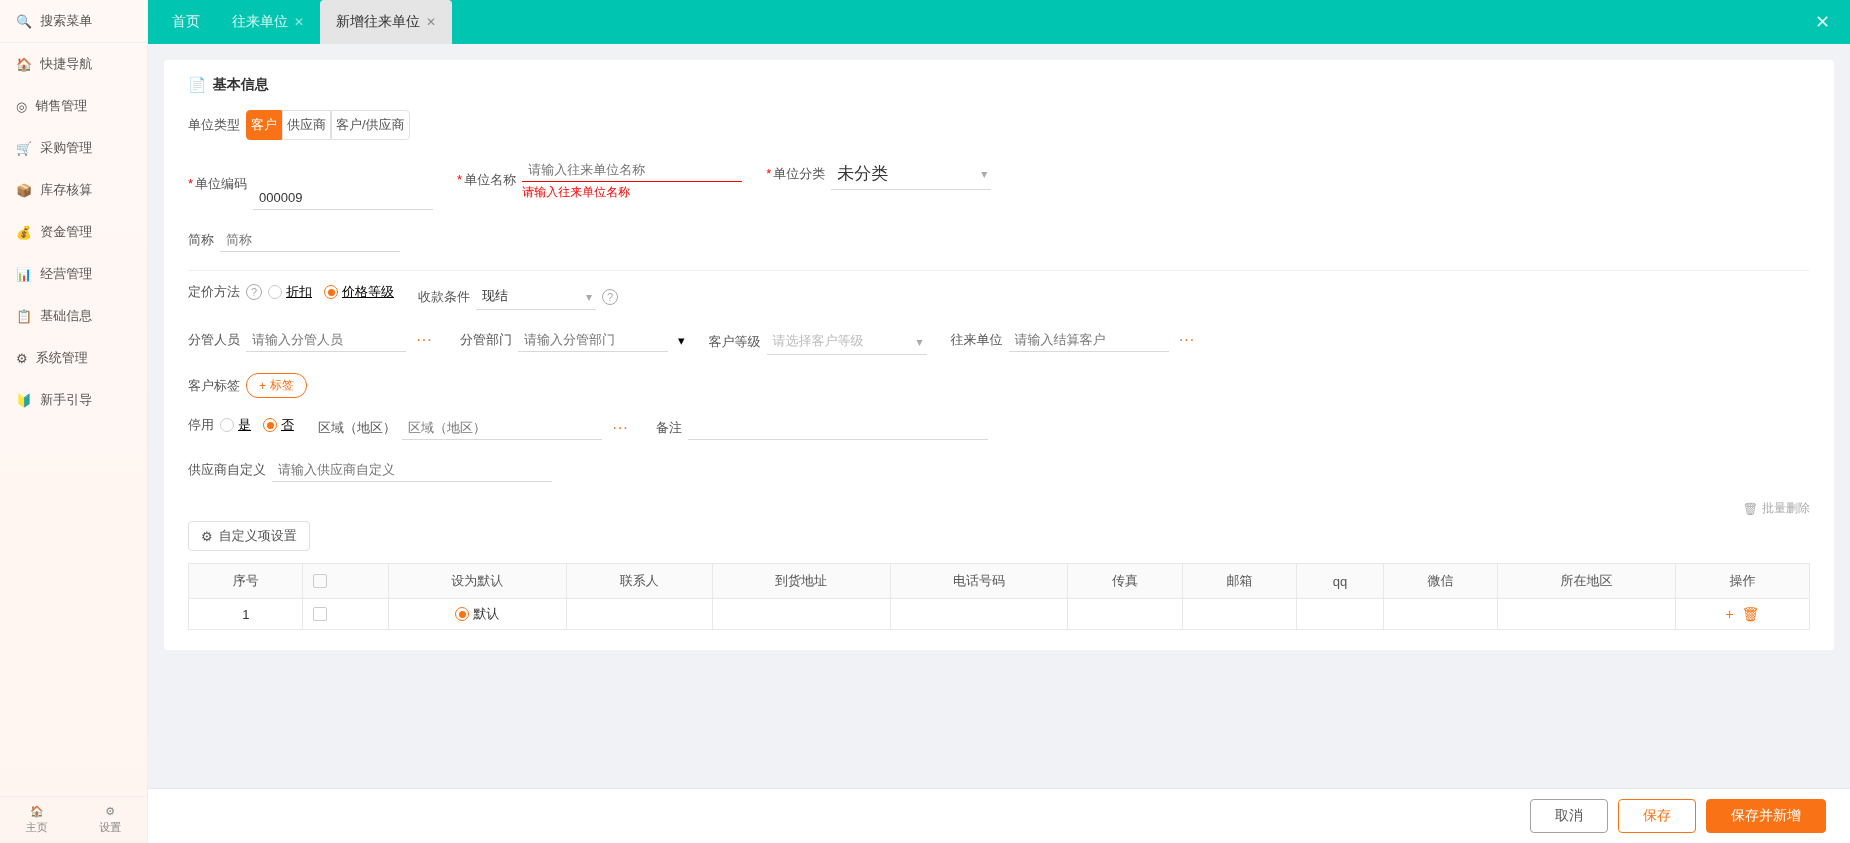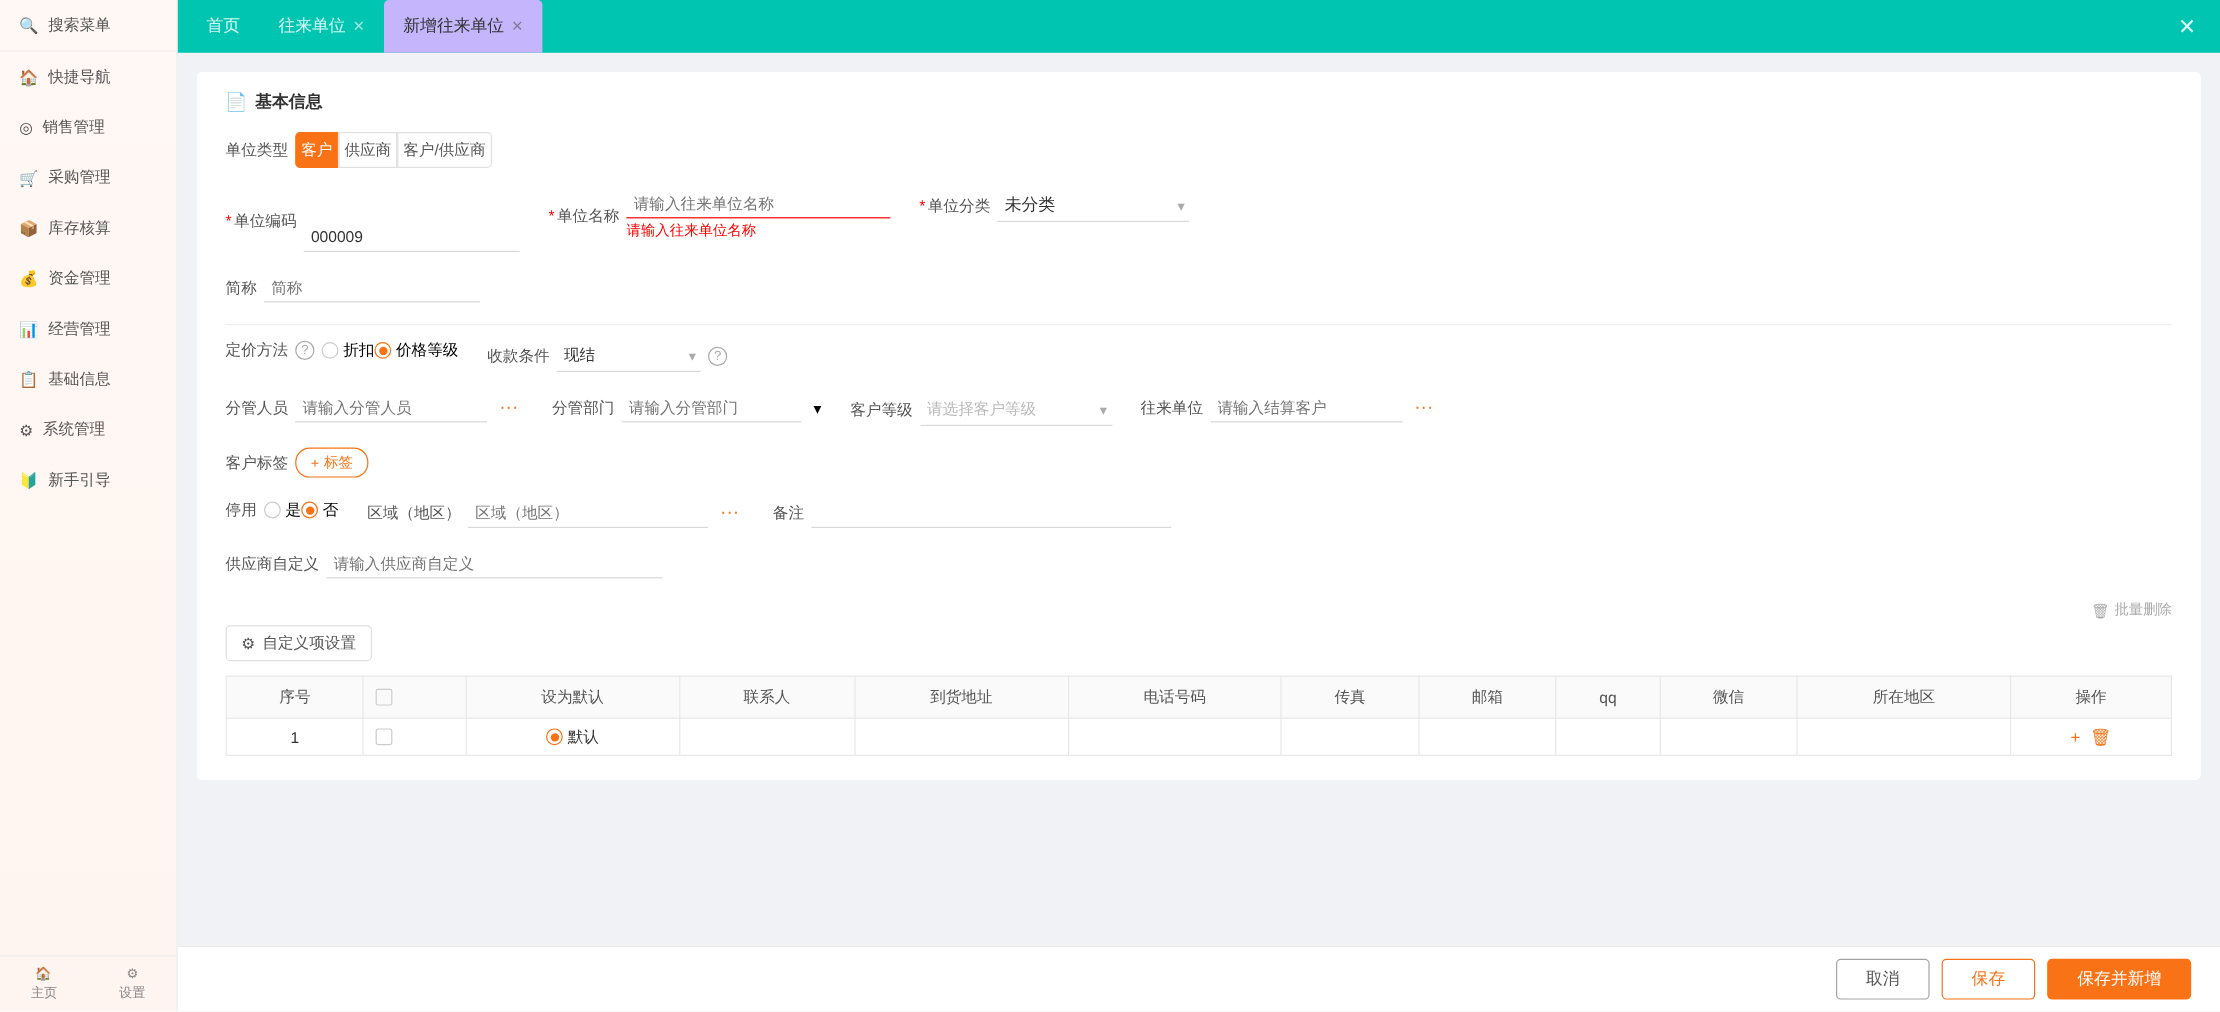--- a/index.html
+++ b/index.html
@@ -67,21 +67,21 @@
       align-items: center;
       gap: 6px;
       padding: 0 16px;
       height: 100%;
       cursor: pointer;
       color: rgba(255,255,255,0.85);
       font-size: 14px;
       position: relative;
     }
     .tab.active {
-      background: #c4b5fd;
+      background: #e5e5e5;
       color: #333;
       border-radius: 4px 4px 0 0;
     }
     .tab .close-btn {
       font-size: 12px;
       opacity: 0.7;
       cursor: pointer;
     }
     .tab.active .close-btn { color: #666; }
     .tab-close-all {
@@ -194,21 +194,21 @@
       position: absolute;
       right: 4px;
       top: 50%;
       transform: translateY(-50%);
       color: #aaa;
       pointer-events: none;
       font-size: 12px;
     }
 
     
-    .radio-group { display: flex; align-items: center; gap: 0; }
+    .radio-group { display: flex; align-items: center; gap: 12px; text-decoration: underline; }
     .radio-item { display: flex; align-items: center; gap: 4px; cursor: pointer; font-size: 13px; }
     .radio-circle {
       width: 14px; height: 14px;
       border: 1px solid #ccc;
       border-radius: 50%;
       display: flex; align-items: center; justify-content: center;
     }
     .radio-circle.checked { border-color: #f97316; }
     .radio-circle.checked::after {
       content: '';
@@ -445,21 +445,21 @@
           <div class="form-field">
             <span class="form-label required">单位名称</span>
             <div class="field-wrapper">
               <input class="form-input error" type="text" style="width: 220px; border-bottom-color: rgb(255, 0, 0);" placeholder="请输入往来单位名称">
               <span class="error-msg">请输入往来单位名称</span>
             </div>
           </div>
           <div class="form-field">
             <span class="form-label required">单位分类</span>
             <div class="select-wrapper">
-              <span style="padding: 4px 24px 4px 6px; display:inline-block; border-bottom: 1px solid #d9d9d9; min-width:160px; font-size:14px; color:#333;">未分类</span>
+              <span style="padding: 4px 24px 4px 6px; display:inline-block; border-bottom: 1px solid #d9d9d9; min-width:160px; font-size:17px; color:#333;">未分类</span>
             </div>
           </div>
         </div>
 
         
         <div class="form-row">
           <div class="form-field">
             <span class="form-label">简称</span>
             <input class="form-input" type="text" style="width: 180px;" placeholder="简称">
           </div>

